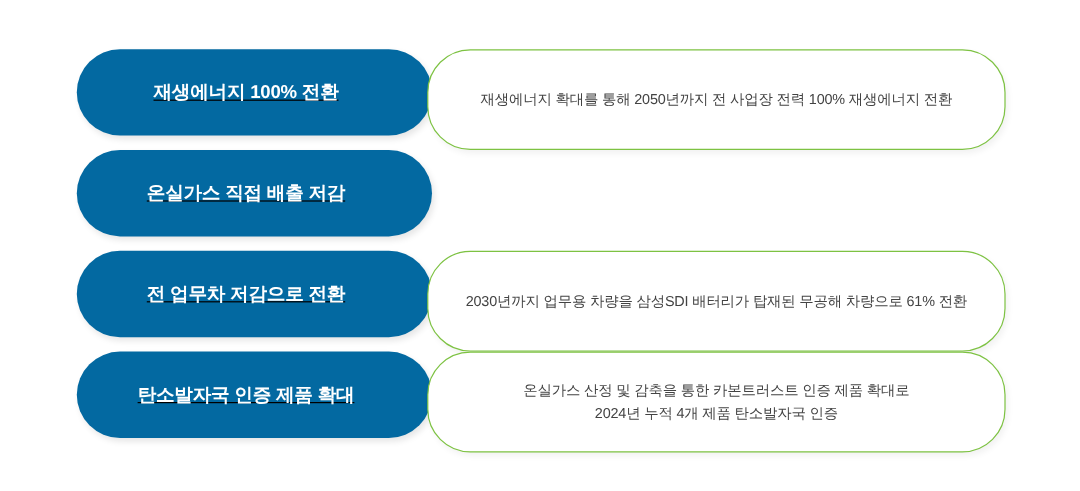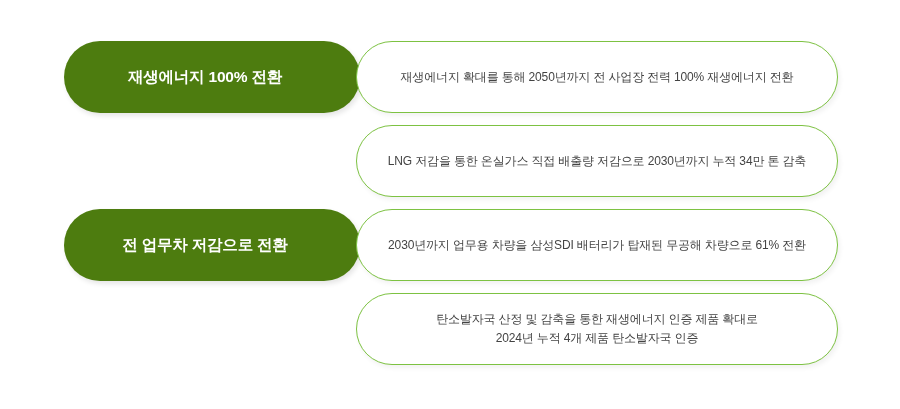--- a/index.html
+++ b/index.html
@@ -29,21 +29,21 @@
     height: 72px;
     margin-bottom: 12px;
   }
 
   
   .desc-panel {
     position: absolute;
     left: 356px;
     top: 0;
     width: 482px;
-    height: 72px;
+    height: 84px;
     box-sizing: border-box;
     background: #ffffff;
     border: 1px solid #7dc242;
     border-radius: 36px;
     z-index: 2;
     display: flex;
     align-items: center;
     justify-content: center;
     box-shadow: 2px 3px 5px rgba(0,0,0,0.055);
   }
@@ -59,27 +59,28 @@
   }
 
   
   .label-pill {
     position: absolute;
     left: 64px;
     top: 0;
     width: 296px;
     height: 72px;
     box-sizing: border-box;
-    background: #4d7c0f;
+    background: #0369a1;
     border-radius: 36px;
     z-index: 1;
     display: flex;
     align-items: center;
     justify-content: center;
     box-shadow: 2px 3px 5px rgba(0,0,0,0.10);
+    text-decoration: underline;
   }
 
   .label-text {
     color: #ffffff;
     font-size: 15.5px;
     font-weight: bold;
     letter-spacing: -0.2px;
     text-align: center;
     
     padding-right: 14px;
@@ -93,34 +94,37 @@
   <div class="row">
     <div class="desc-panel">
       <span class="desc-text">재생에너지 확대를 통해 2050년까지 전 사업장 전력 100% 재생에너지 전환</span>
     </div>
     <div class="label-pill">
       <span class="label-text">재생에너지 100% 전환</span>
     </div>
   </div>
 
   <div class="row">
-    <div class="desc-panel">
-      <span class="desc-text">LNG 저감을 통한 온실가스 직접 배출량 저감으로 2030년까지 누적 34만 톤 감축</span>
+    <div class="label-pill">
+      <span class="label-text">온실가스 직접 배출 저감</span>
     </div>
   </div>
 
   <div class="row">
     <div class="desc-panel">
       <span class="desc-text">2030년까지 업무용 차량을 삼성SDI 배터리가 탑재된 무공해 차량으로 61% 전환</span>
     </div>
     <div class="label-pill">
       <span class="label-text">전 업무차 저감으로 전환</span>
     </div>
   </div>
 
   <div class="row">
     <div class="desc-panel">
-      <span class="desc-text">탄소발자국 산정 및 감축을 통한 재생에너지 인증 제품 확대로
+      <span class="desc-text">온실가스 산정 및 감축을 통한 카본트러스트 인증 제품 확대로
 2024년 누적 4개 제품 탄소발자국 인증</span>
+    </div>
+    <div class="label-pill">
+      <span class="label-text">탄소발자국 인증 제품 확대</span>
     </div>
   </div>
 
 </div>
 
 </body></html>

